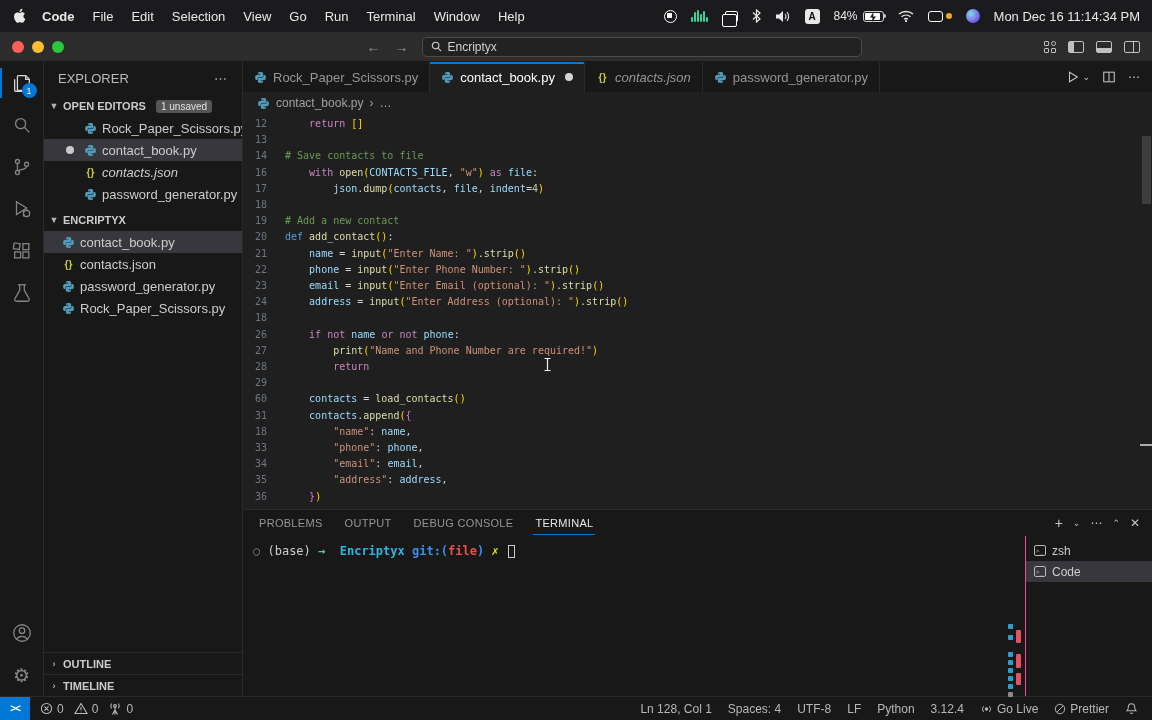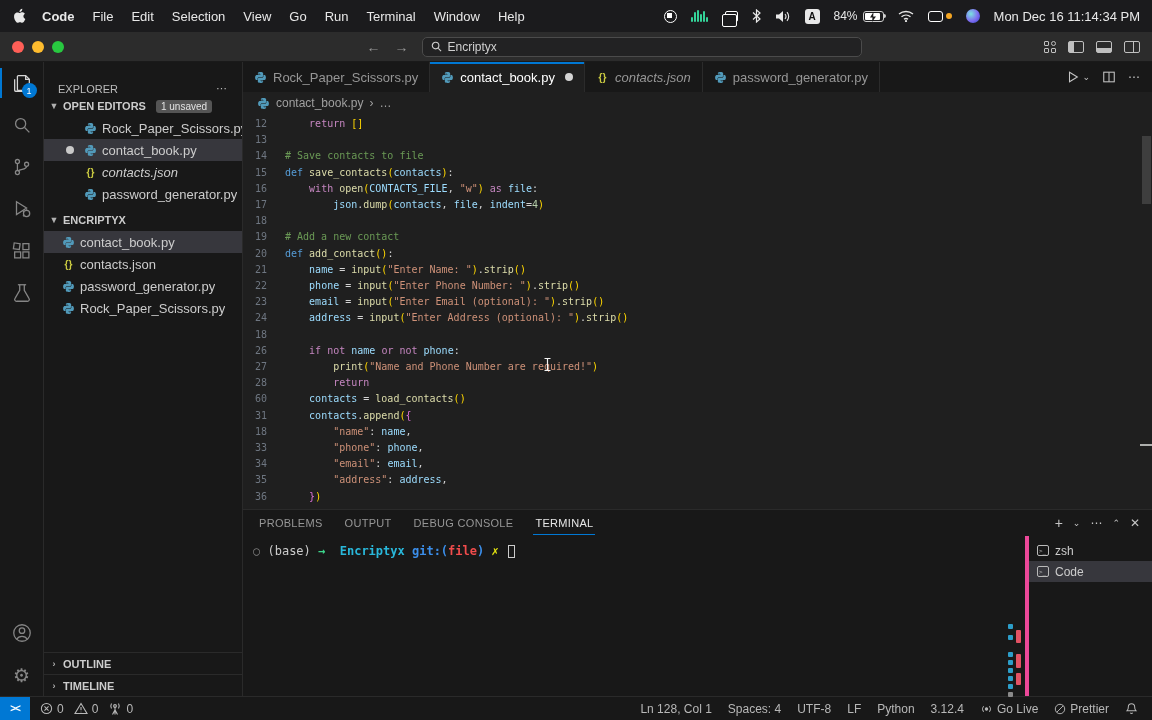--- a/index.html
+++ b/index.html
@@ -53,21 +53,21 @@
   .activitybar { width:44px; background:#181818; border-right:1px solid #2a2a2a; display:flex; flex-direction:column; align-items:center; flex:0 0 auto; }
   .ab-item { width:44px; height:42px; display:flex; align-items:center; justify-content:center; position:relative; color:#868686; }
   .ab-item.active { color:#d7d7d7; }
   .ab-item.active::before { content:""; position:absolute; left:0; top:6px; bottom:6px; width:2px; background:#0078d4; }
   .ab-badge { position:absolute; right:7px; bottom:6px; min-width:15px; height:15px; background:#0078d4; border-radius:50%; color:#fff; font-size:9px; display:flex; align-items:center; justify-content:center; }
   .ab-spacer { flex:1; }
   .gear-glyph { font-size:19px; }
 
   
   .sidebar { width:199px; background:#181818; border-right:1px solid #2a2a2a; display:flex; flex-direction:column; flex:0 0 auto; color:#cccccc; }
-  .sb-header { height:33px; display:flex; align-items:flex-end; padding:0 14px; font-size:11px; color:#bbbbbb; flex:0 0 auto; }
+  .sb-header { height:33px; display:flex; align-items:center; padding:0 14px; font-size:13px; color:#bbbbbb; flex:0 0 auto; }
   .sb-header .dots { margin-left:auto; letter-spacing:1px; color:#bbbbbb; }
   .sec-head { height:22px; display:flex; align-items:center; font-size:11px; font-weight:bold; padding:0 4px; gap:3px; flex:0 0 auto; }
   .chev { color:#b0b0b0; font-size:9px; width:12px; text-align:center; }
   .unsaved-badge { margin-left:7px; background:#555555; color:#e2e2e2; font-weight:normal; font-size:10px; padding:1px 5px; border-radius:3px; }
   .sb-item { height:22px; display:flex; align-items:center; font-size:13px; gap:5px; padding-left:18px; }
   .sb-item.oe { padding-left:40px; position:relative; }
   .sb-item.selected { background:#37373d; }
   .sb-item .modified-dot { position:absolute; left:22px; width:8px; height:8px; border-radius:50%; background:#c8c8c8; }
   .sb-item .lbl { white-space:nowrap; overflow:hidden; }
   .sb-item .lbl.italic { font-style:italic; }
@@ -106,21 +106,21 @@
   .ptab.active { color:#e7e7e7; border-bottom:1px solid #0078d4; }
   .panel-actions { margin-left:auto; display:flex; align-items:center; gap:10px; padding-right:12px; color:#c5c5c5; font-size:12px; }
   .panel-body { flex:1; display:flex; min-height:0; }
   .term-content { flex:1; position:relative; font-family:"DejaVu Sans Mono", monospace; font-size:12px; padding:8px 10px; color:#cccccc; }
   .prompt { display:flex; align-items:center; white-space:pre; }
   .t-dim { color:#7a7a7a; } .t-wh { color:#cccccc; } .t-gr { color:#3dd68c; font-weight:bold; }
   .t-cy { color:#29b8db; font-weight:bold; } .t-bl { color:#3b8eea; font-weight:bold; }
   .t-rd { color:#f14c4c; font-weight:bold; } .t-yl { color:#e5e510; font-weight:bold; }
   .term-cursor { display:inline-block; width:7px; height:13px; border:1px solid #cccccc; margin-left:2px; }
   .term-deco { position:absolute; border-radius:1px; }
-  .term-list { width:127px; border-left:4px solid #ec4899; padding-top:4px; flex:0 0 auto; }
+  .term-list { width:127px; border-left:1px solid #ec4899; padding-top:4px; flex:0 0 auto; }
   .term-row { height:21px; display:flex; align-items:center; gap:6px; font-size:12px; color:#cccccc; padding-left:8px; }
   .term-row.selected { background:#37373d; }
   .term-box-ic { width:12px; height:11px; border:1px solid #b9b9b9; border-radius:2px; color:#b9b9b9; font-size:6px; line-height:9px; padding-left:1px; font-family:"DejaVu Sans Mono", monospace; }
 
   
   .statusbar { height:24px; background:#181818; border-top:1px solid #2a2a2a; display:flex; align-items:center; color:#b8b8b8; font-size:12px; flex:0 0 auto; }
   .remote { width:30px; height:24px; background:#0078d4; color:#fff; display:flex; align-items:center; justify-content:center; font-size:10px; font-weight:bold; letter-spacing:-1px; }
   .st-group { display:flex; align-items:center; gap:4px; margin-left:10px; }
   .st-right { margin-left:auto; display:flex; align-items:center; gap:16px; padding-right:14px; }
   .st-item { display:flex; align-items:center; gap:4px; white-space:nowrap; }
@@ -411,34 +411,34 @@
             </svg>
           </span>
         <span>contact_book.py</span>
         <span>›</span>
         <span>…</span>
       </div>
       <div class="code-area" id="code-area">
         <div class="cl"><span class="ln">12</span><span><span class="tk-pln">    </span><span class="tk-kw">return</span><span class="tk-pln"> </span><span class="tk-brY">[]</span></span></div>
           <div class="cl"><span class="ln">13</span><span></span></div>
           <div class="cl"><span class="ln">14</span><span><span class="tk-com"># Save contacts to file</span></span></div>
-          <div class="cl"><span class="ln">15</span><span><span class="tk-def">def</span><span class="tk-pln"> </span><span class="tk-fn">save_contacts</span><span class="tk-brY">(</span><span class="tk-var">contacts</span><span class="tk-brY">)</span><span class="tk-pln">:</span></span></div>
           <div class="cl"><span class="ln">16</span><span><span class="tk-pln">    </span><span class="tk-kw">with</span><span class="tk-pln"> </span><span class="tk-fn">open</span><span class="tk-brY">(</span><span class="tk-var">CONTACTS_FILE</span><span class="tk-pln">, </span><span class="tk-str">"w"</span><span class="tk-brY">)</span><span class="tk-pln"> </span><span class="tk-kw">as</span><span class="tk-pln"> </span><span class="tk-var">file</span><span class="tk-pln">:</span></span></div>
           <div class="cl"><span class="ln">17</span><span><span class="tk-pln">        </span><span class="tk-var">json</span><span class="tk-pln">.</span><span class="tk-fn">dump</span><span class="tk-brY">(</span><span class="tk-var">contacts</span><span class="tk-pln">, </span><span class="tk-var">file</span><span class="tk-pln">, </span><span class="tk-var">indent</span><span class="tk-pln">=</span><span class="tk-num">4</span><span class="tk-brY">)</span></span></div>
           <div class="cl"><span class="ln">18</span><span></span></div>
           <div class="cl"><span class="ln">19</span><span><span class="tk-com"># Add a new contact</span></span></div>
           <div class="cl"><span class="ln">20</span><span><span class="tk-def">def</span><span class="tk-pln"> </span><span class="tk-fn">add_contact</span><span class="tk-brY">()</span><span class="tk-pln">:</span></span></div>
           <div class="cl"><span class="ln">21</span><span><span class="tk-pln">    </span><span class="tk-var">name</span><span class="tk-pln"> = </span><span class="tk-fn">input</span><span class="tk-brY">(</span><span class="tk-str">"Enter Name: "</span><span class="tk-brY">)</span><span class="tk-pln">.</span><span class="tk-fn">strip</span><span class="tk-brY">()</span></span></div>
           <div class="cl"><span class="ln">22</span><span><span class="tk-pln">    </span><span class="tk-var">phone</span><span class="tk-pln"> = </span><span class="tk-fn">input</span><span class="tk-brY">(</span><span class="tk-str">"Enter Phone Number: "</span><span class="tk-brY">)</span><span class="tk-pln">.</span><span class="tk-fn">strip</span><span class="tk-brY">()</span></span></div>
           <div class="cl"><span class="ln">23</span><span><span class="tk-pln">    </span><span class="tk-var">email</span><span class="tk-pln"> = </span><span class="tk-fn">input</span><span class="tk-brY">(</span><span class="tk-str">"Enter Email (optional): "</span><span class="tk-brY">)</span><span class="tk-pln">.</span><span class="tk-fn">strip</span><span class="tk-brY">()</span></span></div>
           <div class="cl"><span class="ln">24</span><span><span class="tk-pln">    </span><span class="tk-var">address</span><span class="tk-pln"> = </span><span class="tk-fn">input</span><span class="tk-brY">(</span><span class="tk-str">"Enter Address (optional): "</span><span class="tk-brY">)</span><span class="tk-pln">.</span><span class="tk-fn">strip</span><span class="tk-brY">()</span></span></div>
           <div class="cl"><span class="ln">18</span><span></span></div>
           <div class="cl"><span class="ln">26</span><span><span class="tk-pln">    </span><span class="tk-kw">if</span><span class="tk-pln"> </span><span class="tk-kw">not</span><span class="tk-pln"> </span><span class="tk-var">name</span><span class="tk-pln"> </span><span class="tk-kw">or</span><span class="tk-pln"> </span><span class="tk-kw">not</span><span class="tk-pln"> </span><span class="tk-var">phone</span><span class="tk-pln">:</span></span></div>
           <div class="cl"><span class="ln">27</span><span><span class="tk-pln">        </span><span class="tk-fn">print</span><span class="tk-brY">(</span><span class="tk-str">"Name and Phone Number are required!"</span><span class="tk-brY">)</span></span></div>
           <div class="cl"><span class="ln">28</span><span><span class="tk-pln">        </span><span class="tk-kw">return</span></span></div>
+          <div class="cl"><span class="ln">29</span><span></span></div>
           <div class="cl"><span class="ln">60</span><span><span class="tk-pln">    </span><span class="tk-var">contacts</span><span class="tk-pln"> = </span><span class="tk-fn">load_contacts</span><span class="tk-brY">()</span></span></div>
           <div class="cl"><span class="ln">31</span><span><span class="tk-pln">    </span><span class="tk-var">contacts</span><span class="tk-pln">.</span><span class="tk-fn">append</span><span class="tk-brY">(</span><span class="tk-brP">{</span></span></div>
           <div class="cl"><span class="ln">18</span><span><span class="tk-pln">        </span><span class="tk-str">"name"</span><span class="tk-pln">: </span><span class="tk-var">name</span><span class="tk-pln">,</span></span></div>
           <div class="cl"><span class="ln">33</span><span><span class="tk-pln">        </span><span class="tk-str">"phone"</span><span class="tk-pln">: </span><span class="tk-var">phone</span><span class="tk-pln">,</span></span></div>
           <div class="cl"><span class="ln">34</span><span><span class="tk-pln">        </span><span class="tk-str">"email"</span><span class="tk-pln">: </span><span class="tk-var">email</span><span class="tk-pln">,</span></span></div>
           <div class="cl"><span class="ln">35</span><span><span class="tk-pln">        </span><span class="tk-str">"address"</span><span class="tk-pln">: </span><span class="tk-var">address</span><span class="tk-pln">,</span></span></div>
           <div class="cl"><span class="ln">36</span><span><span class="tk-pln">    </span><span class="tk-brP">}</span><span class="tk-brY">)</span></span></div>
           <span class="scroll-slider"></span>
         <span class="overview-dash"></span>
         <span class="ibeam">

